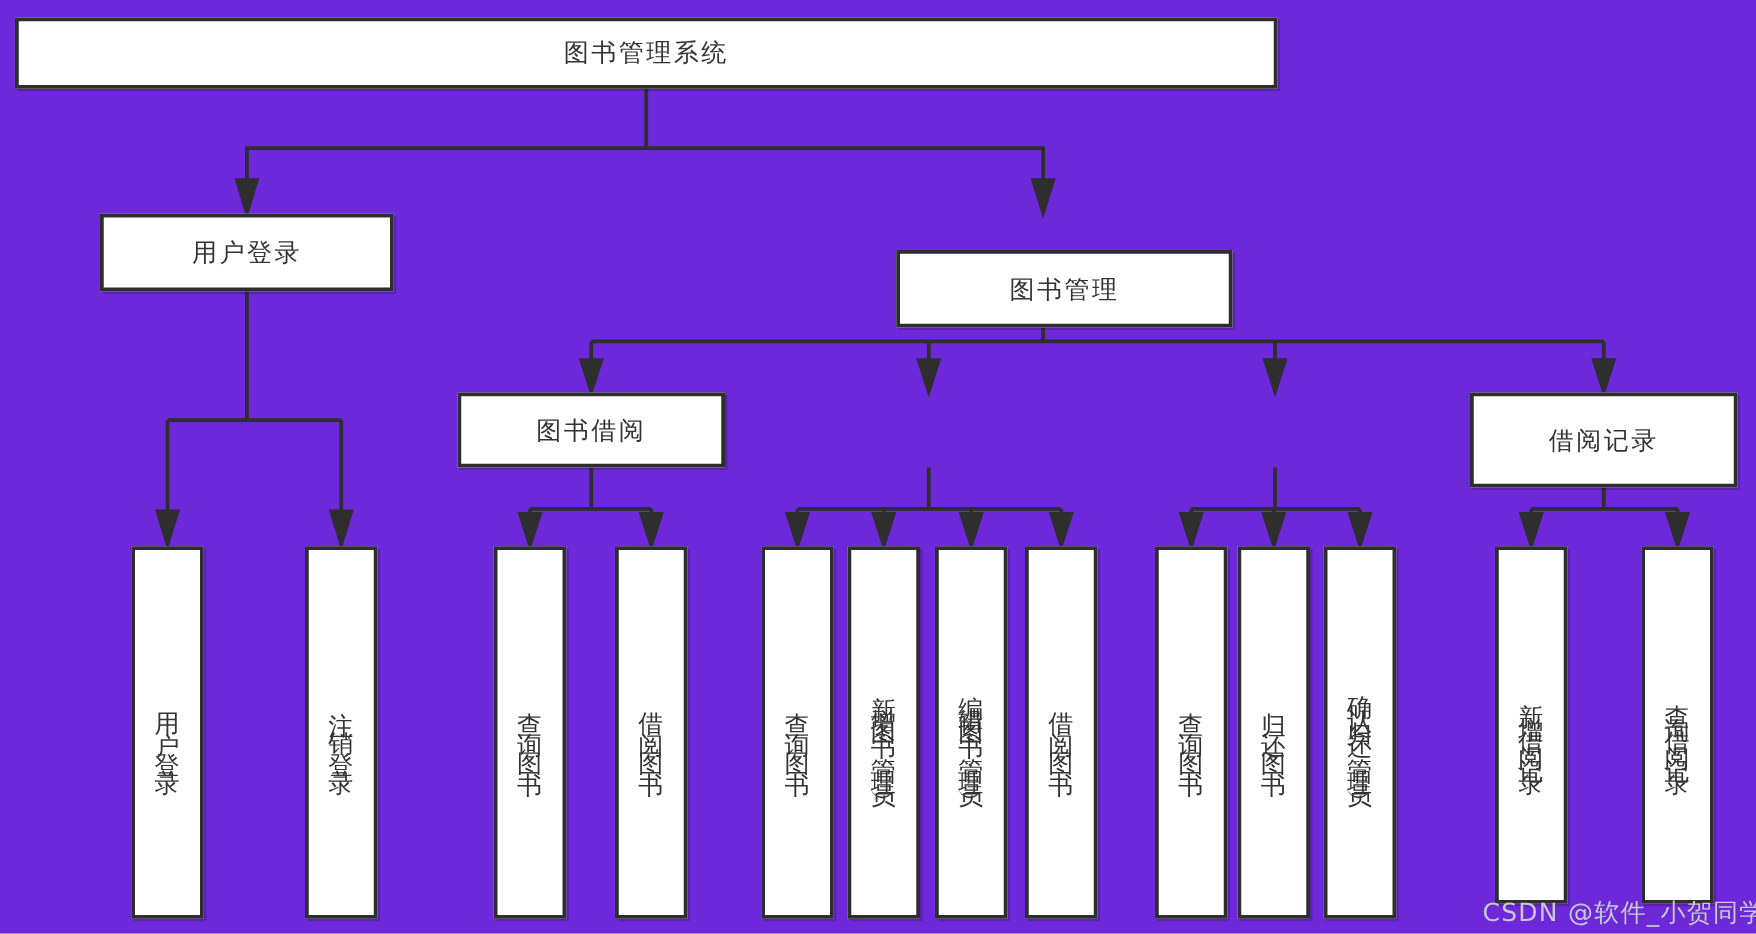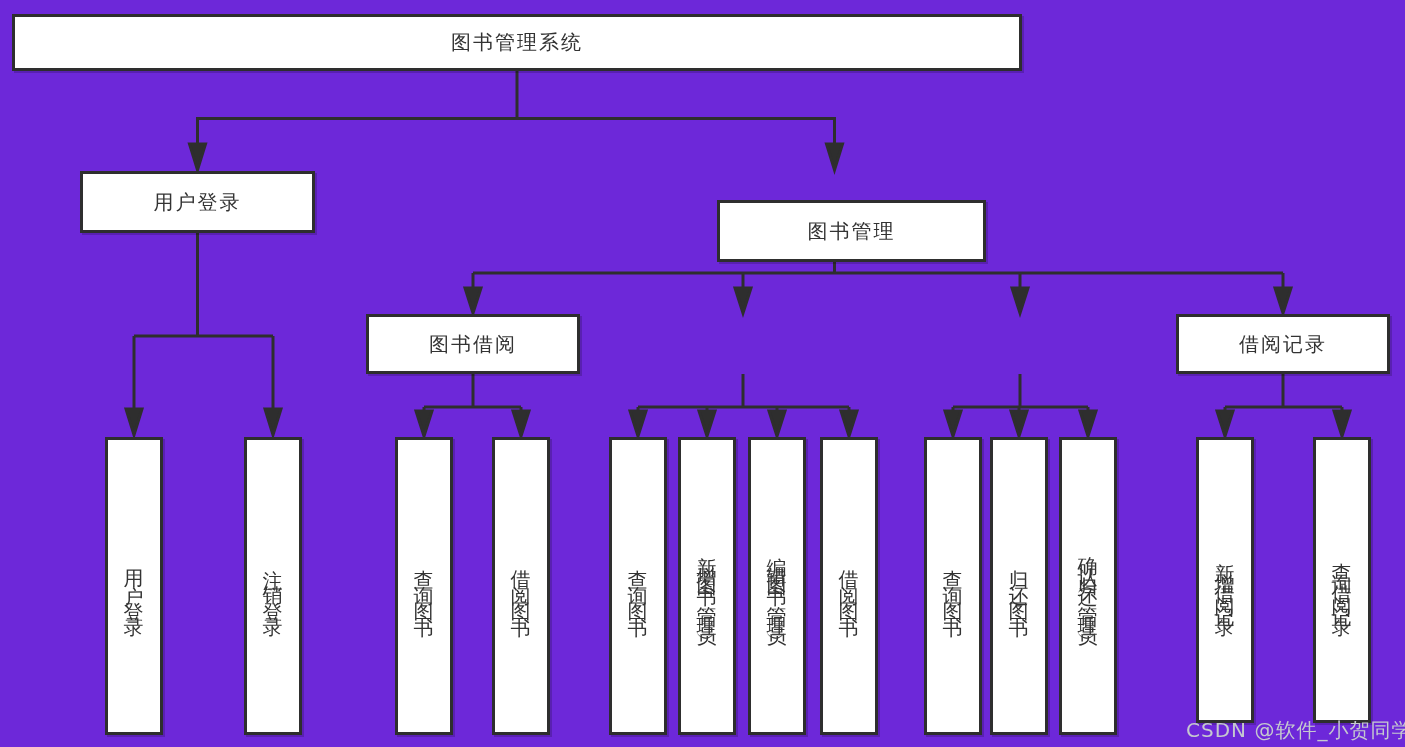--- a/index.html
+++ b/index.html
@@ -21,21 +21,21 @@
   .ls4 span{letter-spacing:16px;}
   .ls6 span{letter-spacing:11px;}
   .ls9 span{letter-spacing:10px;}
   
   .n-root   {left:12px;  top:14px;  width:1010px;height:57px;}
   .n-ulogin {left:80px;  top:171px; width:235px; height:62px;}
   .n-bmgmt  {left:717px; top:171px; width:269px; height:62px;margin-top:29px;}
   .n-rec    {left:366px; top:314px; width:214px; height:60px;}
   .n-borrow {left:636px; top:314px; width:214px; height:60px;}
   .n-cur    {left:913px; top:314px; width:214px; height:60px;}
-  .n-hist   {left:1176px;top:314px; width:214px; height:60px;}
+  .n-hist   {left:1176px;top:314px; width:214px; height:76px;}
   
   .vbox{top:437px;width:58px;height:298px;}
   .l-ulogin {left:105px;}
   .l-logout {left:244px;}
   .l-recq   {left:395px;}
   .l-recb   {left:492px;}
   .l-bbq    {left:609px;}
   .l-bbadd  {left:678px;}
   .l-bbedit {left:748px;}
   .l-bbbor  {left:820px;}

